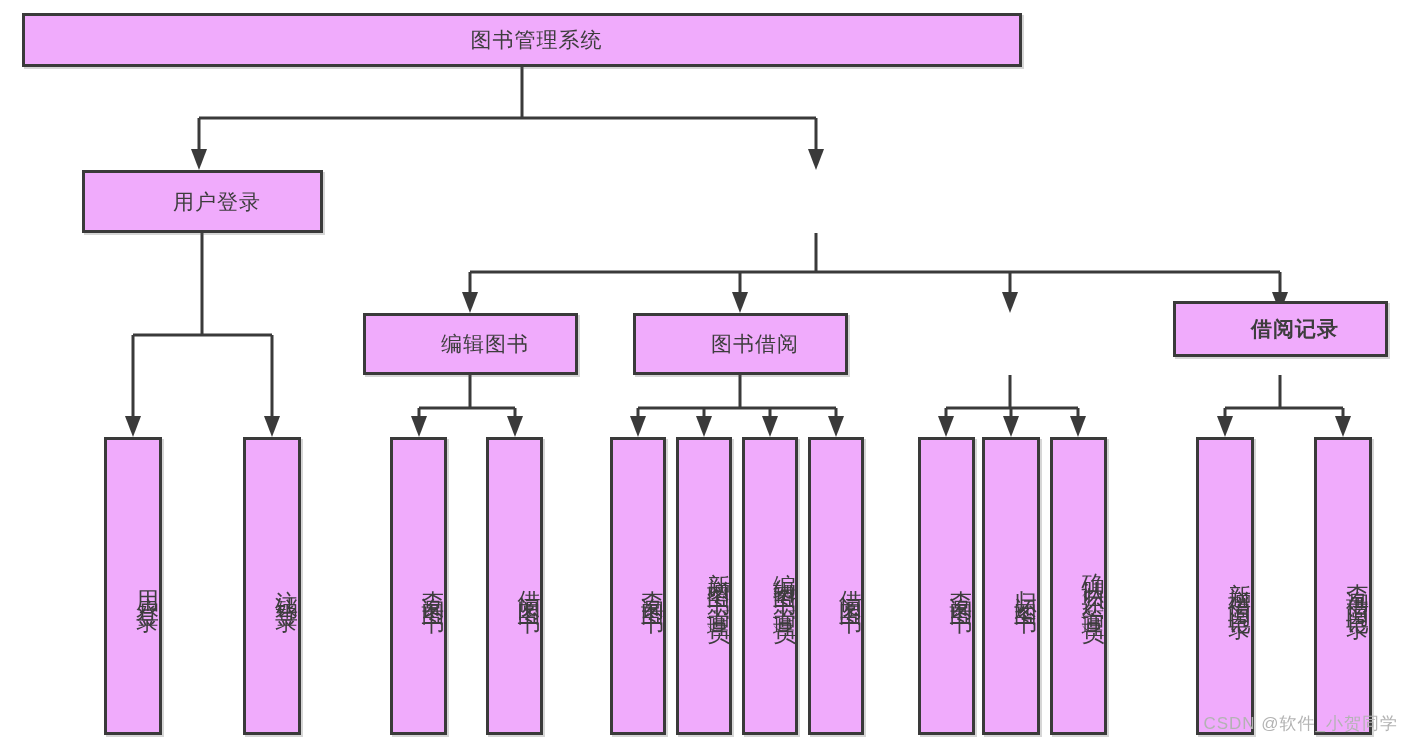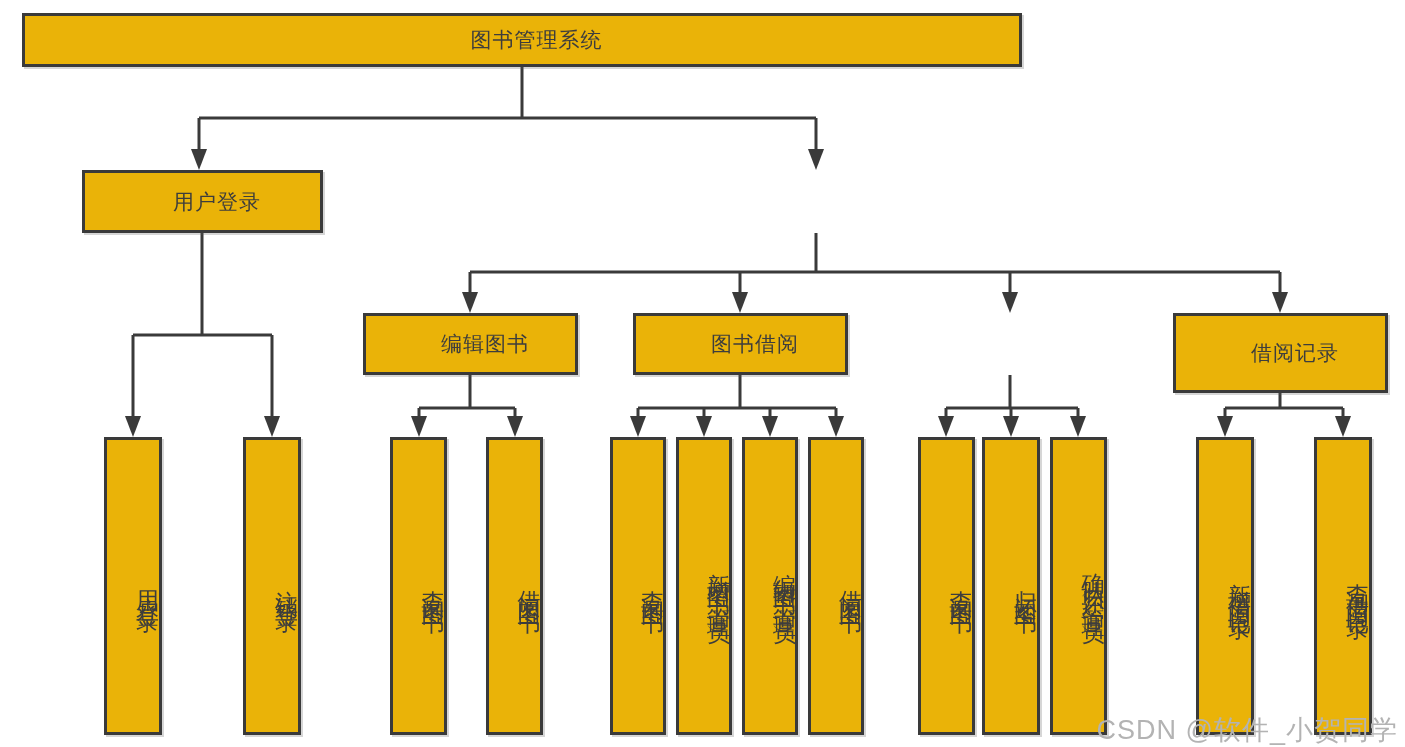--- a/index.html
+++ b/index.html
@@ -7,57 +7,57 @@
   .stage{
     position:relative;width:1405px;height:747px;overflow:hidden;
     background:var(--background,#ffffff);
     font-family:"Liberation Sans","DejaVu Sans",sans-serif;
     color:var(--text,#3d3d3d);
   }
   .wires{position:absolute;left:0;top:0;pointer-events:none;}
   .w{fill:none;stroke:var(--line,#3a3a3a);stroke-width:3;}
   .a{fill:var(--line,#3a3a3a);stroke:none;}
   .box{
-    position:absolute;box-sizing:border-box;background:#eab308;
+    position:absolute;box-sizing:border-box;background:#f0abfc;
     border:3px solid var(--line,#3a3a3a);
     display:flex;align-items:center;justify-content:center;
     font-size:21px;letter-spacing:1px;
     box-shadow:2px 2px 0 rgba(90,90,90,0.25);
     z-index:2;
     padding-left:29px;
   }
   .leaf span{
     writing-mode:vertical-rl;text-orientation:mixed;
     font-size:23px;letter-spacing:7px;line-height:1;
   }
   
   .n-root {left:22px;  top:13px;  width:1000px;height:54px;}
   .n-ul   {left:82px;  top:170px; width:241px; height:63px;}
   .n-bm   {left:705px; top:170px; width:223px; height:63px;}
   .n-l3a  {left:363px; top:313px; width:215px; height:62px;}
   .n-l3b  {left:633px; top:313px; width:215px; height:62px;}
   .n-l3c  {left:903px; top:313px; width:215px; height:62px;}
-  .n-l3d  {left:1173px;top:313px; width:215px; height:80px;}
+  .n-l3d  {left:1173px;top:301px; width:215px; height:56px;font-weight:bold;}
   .leaf   {top:437px;height:298px;}
   .p1 {left:104px; width:58px;}
   .p2 {left:243px; width:58px;}
   .p3 {left:390px; width:57px;}
   .p4 {left:486px; width:57px;}
   .p5 {left:610px; width:56px;}
   .p6 {left:676px; width:56px;}
   .p7 {left:742px; width:56px;}
   .p8 {left:808px; width:56px;}
   .p9 {left:918px; width:57px;}
   .p10{left:982px; width:58px;}
   .p11{left:1050px;width:57px;}
   .p12{left:1196px;width:58px;}
   .p13{left:1314px;width:58px;}
   .watermark{
     position:absolute;right:7px;top:712px;z-index:10;
-    font-size:27px;letter-spacing:1px;
+    font-size:17px;letter-spacing:1px;
     color:var(--watermark,#b3b3b3);
   }
 </style>
 </head>
 <body>
 
 <div class="stage">
 
   <svg class="wires" width="1405" height="747" viewBox="0 0 1405 747" aria-hidden="true">
 

